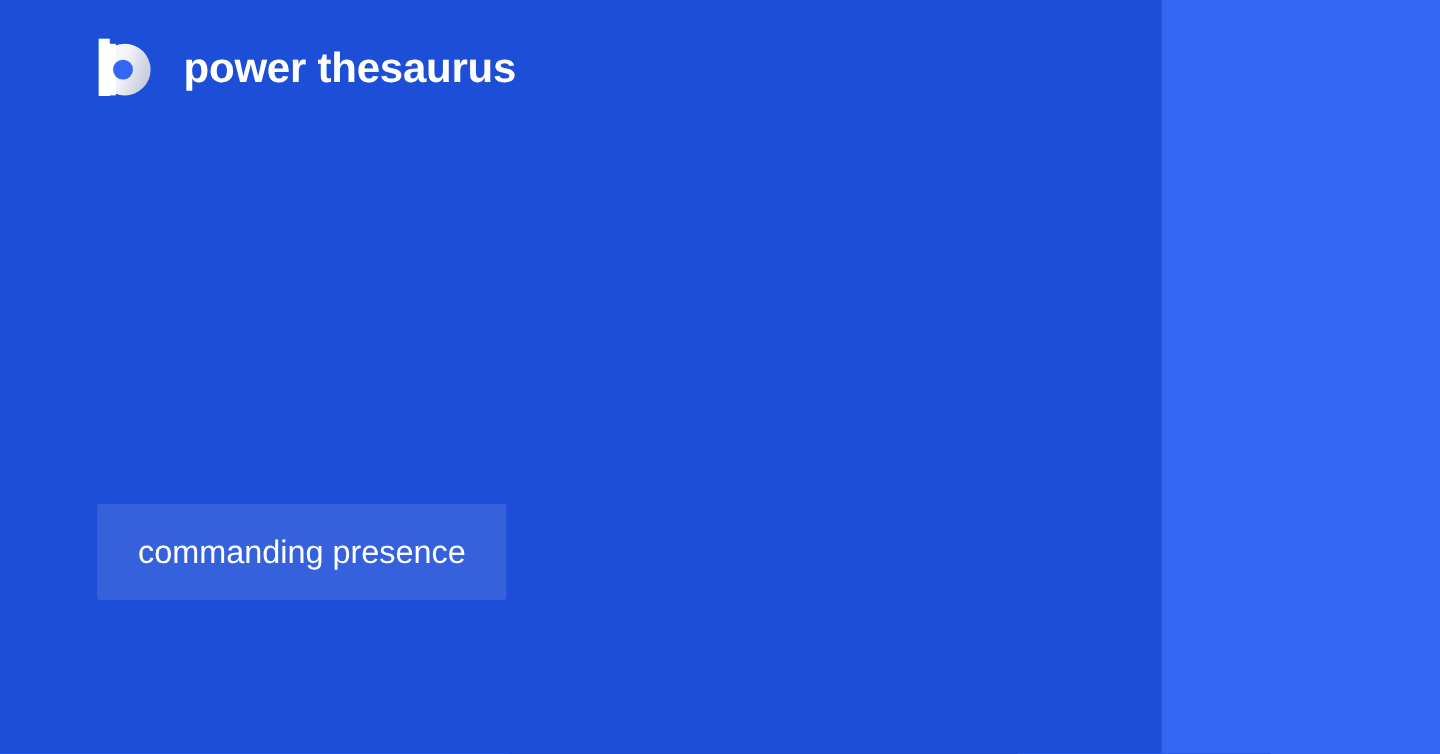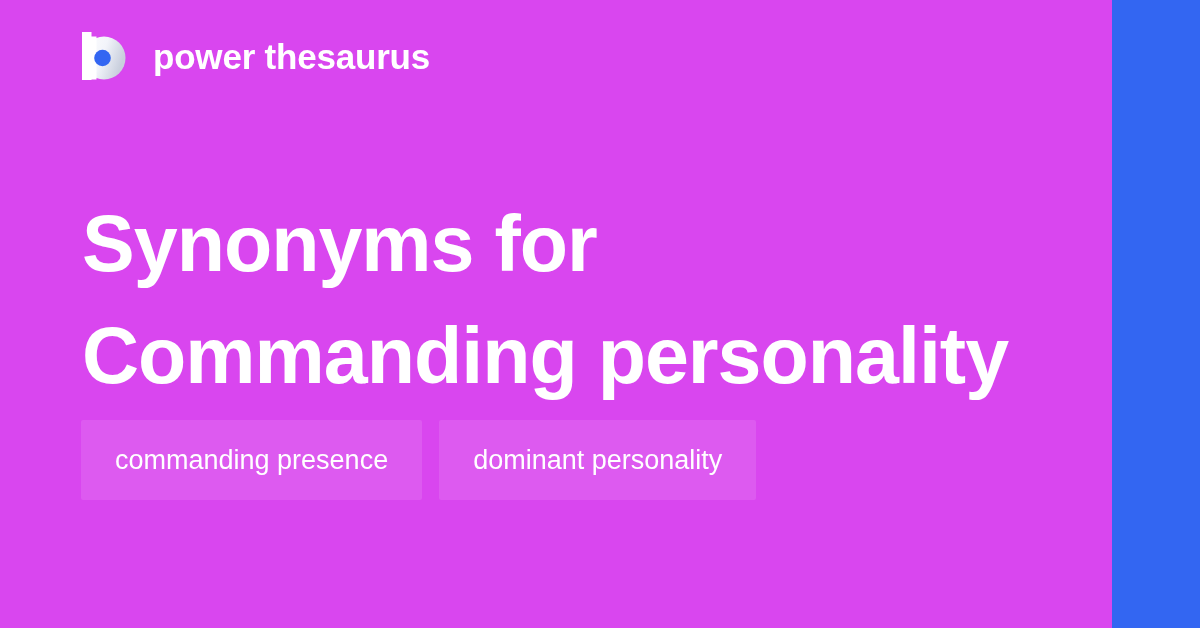--- a/index.html
+++ b/index.html
@@ -10,23 +10,23 @@
   body {
     width: 1200px;
     height: 628px;
     overflow: hidden;
     font-family: "Liberation Sans", sans-serif;
     background: #3366f2;
   }
 
   .page {
     position: relative;
-    width: 1112px;
+    width: 968px;
     height: 628px;
-    background: #d946ef;
+    background: #1d4ed8;
     box-sizing: border-box;
   }
 
   
   .brand {
     position: absolute;
     left: 82px;
     top: 28px;
     display: flex;
     align-items: center;
@@ -68,21 +68,21 @@
   }
 
   
   .chips {
     position: absolute;
     left: 81px;
     top: 420px;
     width: 1040px;
     display: flex;
     flex-wrap: wrap;
-    gap: 17px;
+    gap: 29px;
     align-content: flex-start;
     align-items: center;
   }
 
   .chip {
     background: rgba(255, 255, 255, 0.11);
     color: #ffffff;
     font-size: 27px;
     font-weight: 400;
     line-height: 1;
@@ -114,23 +114,18 @@
 
       <circle cx="22" cy="26" r="21.5" fill="url(#bowlGrad)"></circle>
 
       <rect x="0.5" y="4.5" width="14" height="43" fill="#ffffff"></rect>
 
       <circle cx="20.5" cy="26" r="8.3" fill="#3366f2"></circle>
     </svg>
     <span class="brand-name">power thesaurus</span>
   </div>
 
-  <h1 class="headline">
-    <span class="line">Synonyms for</span>
-    <span class="line">Commanding personality</span>
-  </h1>
 
   <div class="chips">
     <div class="chip">commanding presence</div>
-    <div class="chip">dominant personality</div>
   </div>
 
 </div>
 
 </body></html>

